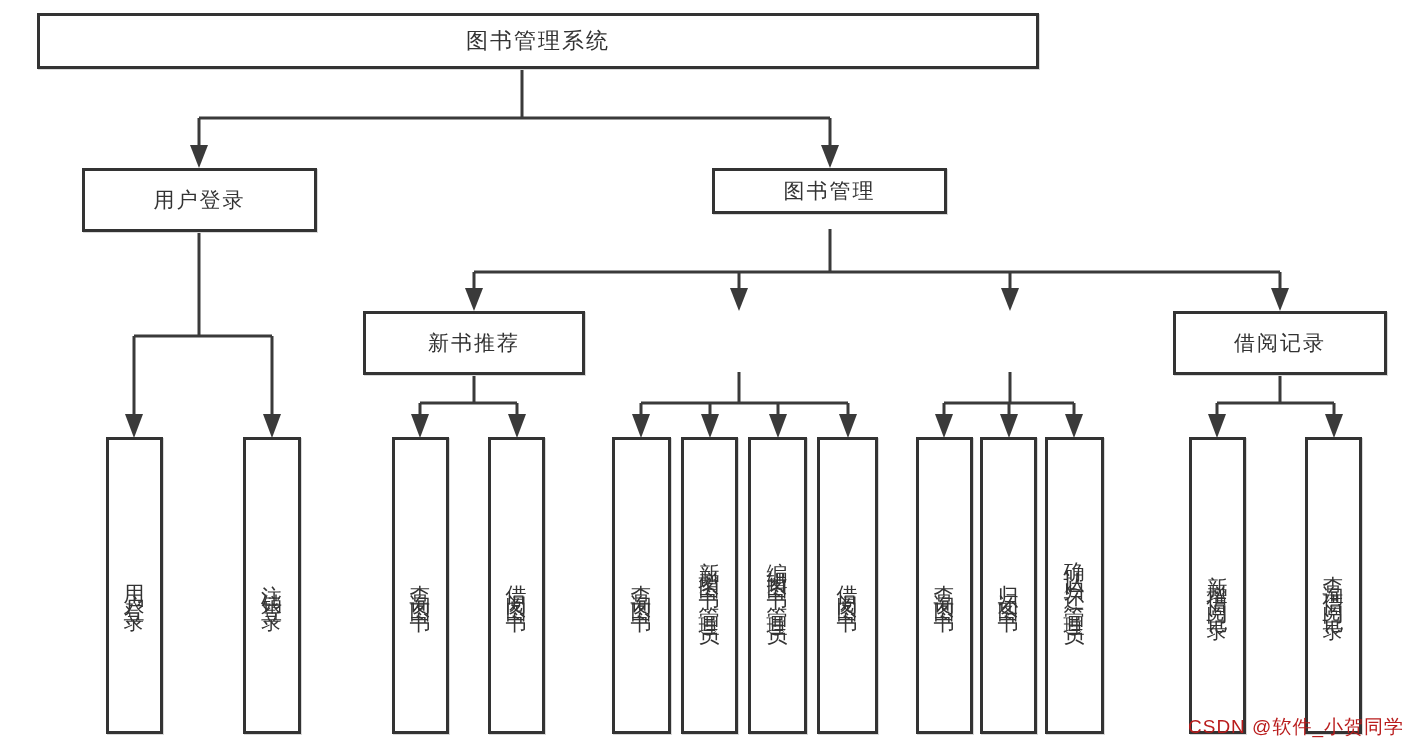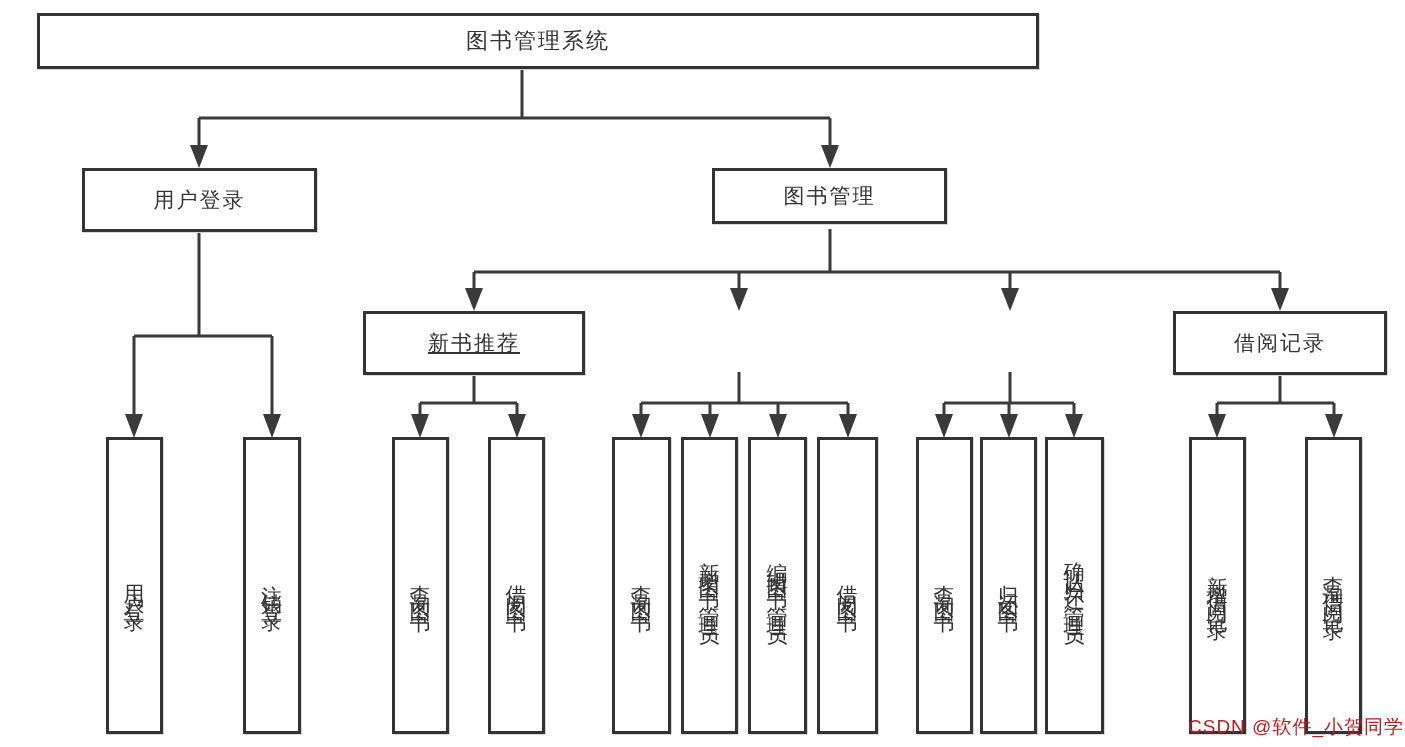--- a/index.html
+++ b/index.html
@@ -124,25 +124,25 @@
     </g>
   </svg>
 
   <div class="node root" style="left:21px; top:13px; width:1002px; height:56px;margin-left:16px;">
     <span class="h-label">图书管理系统</span>
   </div>
 
   <div class="node" style="left:82px; top:168px; width:235px; height:64px;">
     <span class="h-label">用户登录</span>
   </div>
-  <div class="node" style="left:712px; top:168px; width:235px; height:56px;">
+  <div class="node" style="left:712px; top:168px; width:235px; height:46px;">
     <span class="h-label">图书管理</span>
   </div>
 
-  <div class="node" style="left:363px; top:311px; width:222px; height:64px;text-decoration:underline;">
+  <div class="node" style="left:363px; top:311px; width:222px; height:64px;">
     <span class="h-label">新书推荐</span>
   </div>
   <div class="node" style="left:1173px; top:311px; width:214px; height:64px;">
     <span class="h-label">借阅记录</span>
   </div>
 
   <div class="node" style="left:106px; top:437px; width:57px; height:297px;">
     <span class="v-label">用户登录</span>
   </div>
   <div class="node" style="left:243px; top:437px; width:58px; height:297px;">

